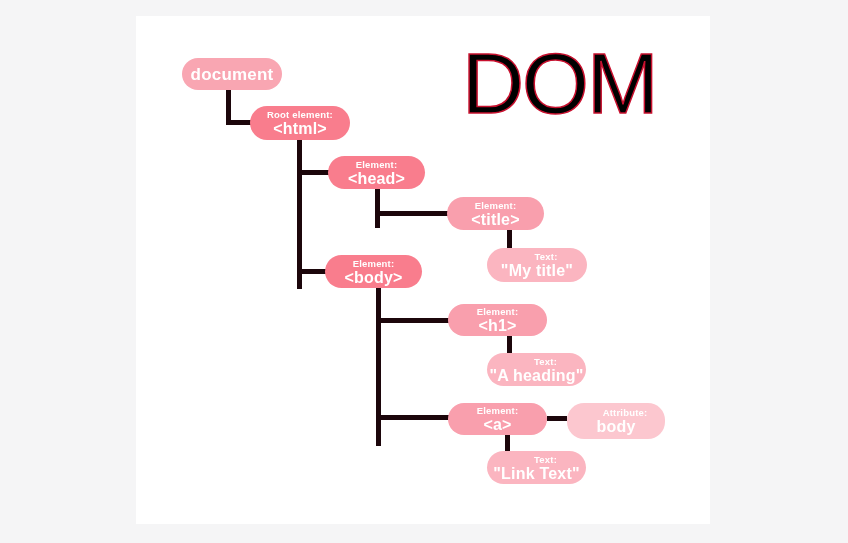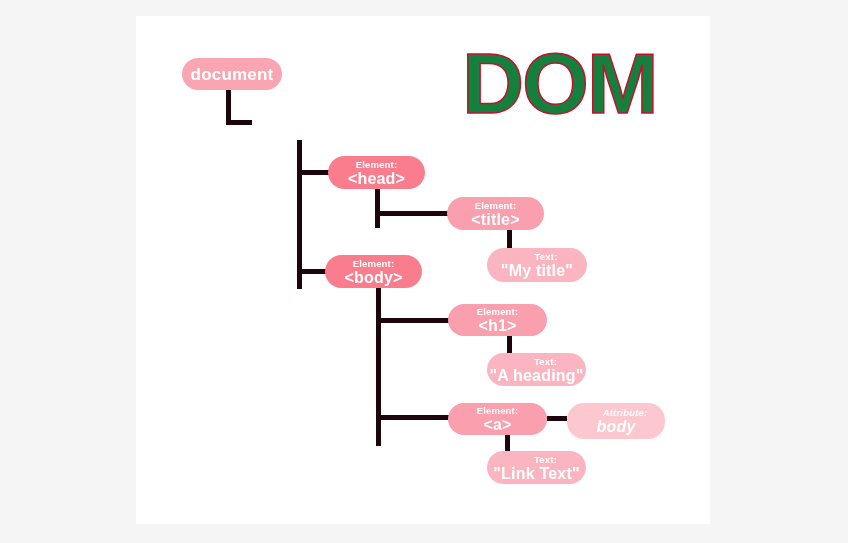--- a/index.html
+++ b/index.html
@@ -19,23 +19,23 @@
     left: 136px; top: 16px;
     width: 574px; height: 508px;
     background: #ffffff;
   }
   
   .dom-title {
     position: absolute;
     left: 326px; top: 22px;
     font-size: 86px;
     line-height: 90px;
-    font-weight: bold;
+    font-weight: normal;
     letter-spacing: -2px;
-    color: #15803d;
+    color: #000000;
     -webkit-text-stroke: 1.5px #c8102e;
   }
   .dom-subtitle {
     position: absolute;
     left: 333px; top: 104px;
     font-size: 15.5px;
     font-weight: bold;
     color: var(--accent, #c8102e);
     letter-spacing: 0.1px;
   }
@@ -98,20 +98,24 @@
     <div class="line" style="left:240px; top:302px; width:74px; height:5px;"></div>
     <div class="line" style="left:240px; top:399px; width:74px; height:5px;"></div>
     <div class="line" style="left:371px; top:319px; width:5px;  height:19px;"></div>
     <div class="line" style="left:369px; top:417px; width:5px;  height:19px;"></div>
     <div class="line" style="left:411px; top:400px; width:20px; height:5px;"></div>
 
     <div class="node single v-document" style="left: 46px; top: 42px; width: 100px; height: 32px; background: rgb(249, 166, 178);">
       <span class="tag">document</span>
     </div>
 
+    <div class="node v-root" style="left: 114px; top: 90px; width: 100px; height: 34px; background: rgb(249, 125, 141);">
+      <span class="kind">Root element:</span>
+      <span class="tag">&lt;html&gt;</span>
+    </div>
 
     <div class="node v-root" style="left: 192px; top: 140px; width: 97px; height: 33px; background: rgb(249, 125, 141);">
       <span class="kind">Element:</span>
       <span class="tag">&lt;head&gt;</span>
     </div>
 
     <div class="node v-element" style="left: 311px; top: 181px; width: 97px; height: 33px; background: rgb(249, 159, 173);">
       <span class="kind">Element:</span>
       <span class="tag">&lt;title&gt;</span>
     </div>
@@ -134,21 +138,21 @@
     <div class="node shift-kind v-text" style="left: 351px; top: 337px; width: 99px; height: 33px; background: rgb(251, 181, 192);">
       <span class="kind">Text:</span>
       <span class="tag">"A heading"</span>
     </div>
 
     <div class="node v-element" style="left: 312px; top: 387px; width: 99px; height: 32px; background: rgb(249, 159, 173);">
       <span class="kind">Element:</span>
       <span class="tag">&lt;a&gt;</span>
     </div>
 
-    <div class="node shift-kind v-attribute" style="left: 431px; top: 387px; width: 98px; height: 36px; background: rgb(252, 199, 207); font-style: italic;">
+    <div class="node shift-kind v-attribute" style="left: 431px; top: 387px; width: 98px; height: 36px; background: rgb(252, 199, 207);">
       <span class="kind">Attribute:</span>
       <span class="tag">body</span>
     </div>
 
     <div class="node shift-kind v-text" style="left: 351px; top: 435px; width: 99px; height: 33px; background: rgb(251, 181, 192);">
       <span class="kind">Text:</span>
       <span class="tag">"Link Text"</span>
     </div>
 
   </div>

